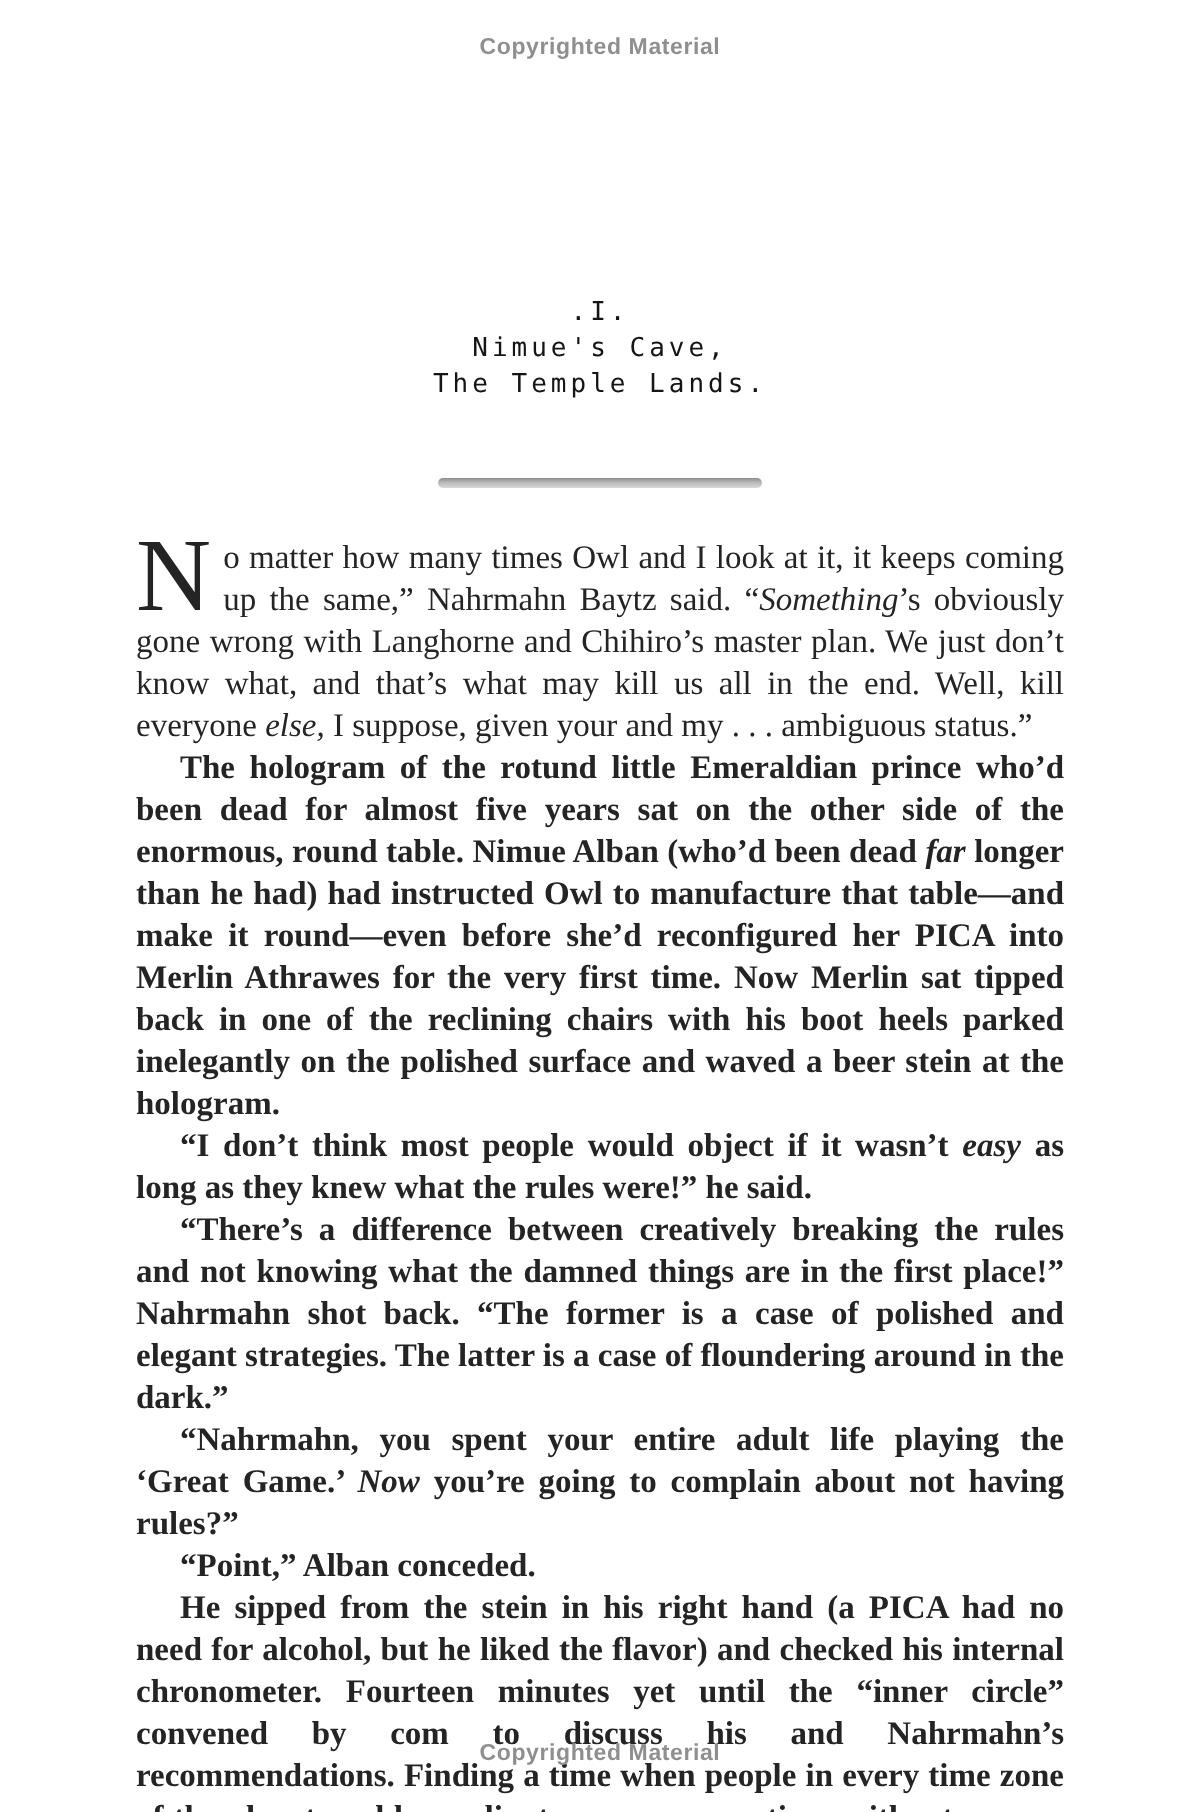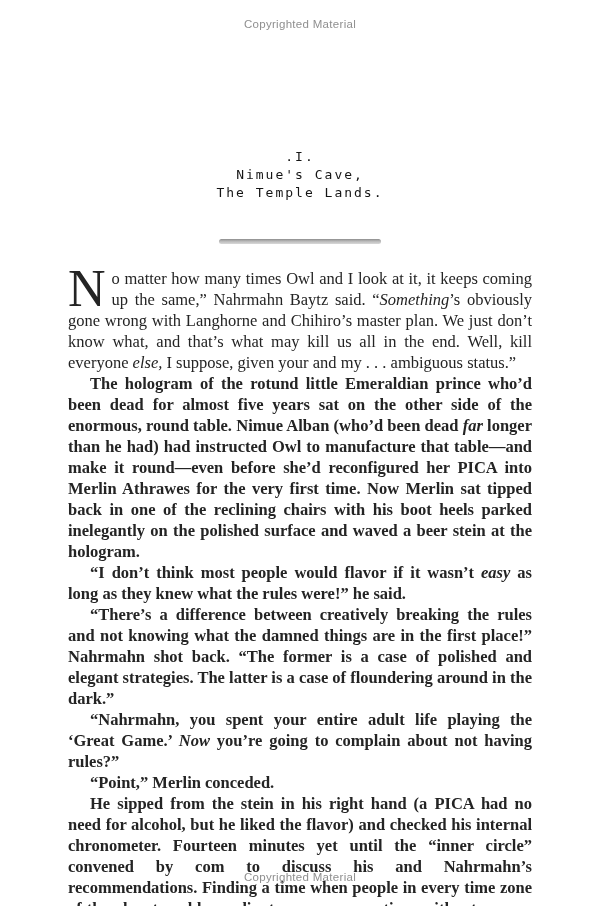--- a/index.html
+++ b/index.html
@@ -10,21 +10,21 @@
     background: #ffffff;
     overflow: hidden;
     font-family: "Liberation Serif", "DejaVu Serif", serif;
   }
   .notice {
     position: absolute;
     left: 0;
     width: 100%;
     text-align: center;
     font-family: "Liberation Sans", sans-serif;
-    font-weight: normal;
+    font-weight: bold;
     font-size: 11.5px;
     letter-spacing: 0.3px;
     color: #8f8f8f;
   }
   .notice.top { top: 18px; }
   .notice.bottom { top: 871px; }
   .heading {
     position: absolute;
     top: 148px;
     left: 0;
@@ -79,21 +79,21 @@
       <div class="heading-line">.I.</div>
       <div class="heading-line">Nimue's Cave,</div>
       <div class="heading-line">The Temple Lands.</div>
     </div>
 
   <div class="rule"></div>
 
   <div class="body-text" id="body">
       <p class="para"><span class="dropcap">N</span><span>o matter how many times Owl and I look at it, it keeps coming up the same,” Nahrmahn Baytz said. “</span><em>Something</em><span>’s obviously gone wrong with Langhorne and Chihiro’s master plan. We just don’t know what, and that’s what may kill us all in the end. Well, kill everyone </span><em>else,</em><span> I suppose, given your and my . . . ambiguous status.”</span></p>
       <p class="para indent"><span>The hologram of the rotund little Emeraldian prince who’d been dead for almost five years sat on the other side of the enormous, round table. Nimue Alban (who’d been dead </span><em>far</em><span> longer than he had) had instructed Owl to manufacture that table—and make it round—even before she’d reconfigured her PICA into Merlin Athrawes for the very first time. Now Merlin sat tipped back in one of the reclining chairs with his boot heels parked inelegantly on the polished surface and waved a beer stein at the hologram.</span></p>
-      <p class="para indent"><span>“I don’t think most people would flavor if it wasn’t </span><em>easy</em><span> as long as they knew what the rules were!” he said.</span></p>
+      <p class="para indent"><span>“I don’t think most people would object if it wasn’t </span><em>easy</em><span> as long as they knew what the rules were!” he said.</span></p>
       <p class="para indent"><span>“There’s a difference between creatively breaking the rules and not knowing what the damned things are in the first place!” Nahrmahn shot back. “The former is a case of polished and elegant strategies. The latter is a case of floundering around in the dark.”</span></p>
       <p class="para indent"><span>“Nahrmahn, you spent your entire adult life playing the ‘Great Game.’ </span><em>Now</em><span> you’re going to complain about not having rules?”</span></p>
-      <p class="para indent"><span>“Point,” Merlin conceded.</span></p>
+      <p class="para indent"><span>“Point,” Alban conceded.</span></p>
       <p class="para indent"><span>He sipped from the stein in his right hand (a PICA had no need for alcohol, but he liked the flavor) and checked his internal chronometer. Fourteen minutes yet until the “inner circle” convened by com to discuss his and Nahrmahn’s recommendations. Finding a time when people in every time zone of the planet could coordinate com conversations without anyone noticing they were sitting in a corner talking to themselves was a nontrivial challenge, and usually only a relatively small percentage of the entire—and growing—inner circle could be “present.” More of them than usual would</span></p>
     </div>
 
   <div class="notice bottom">Copyrighted Material</div>
 </div>
 
 </body></html>

